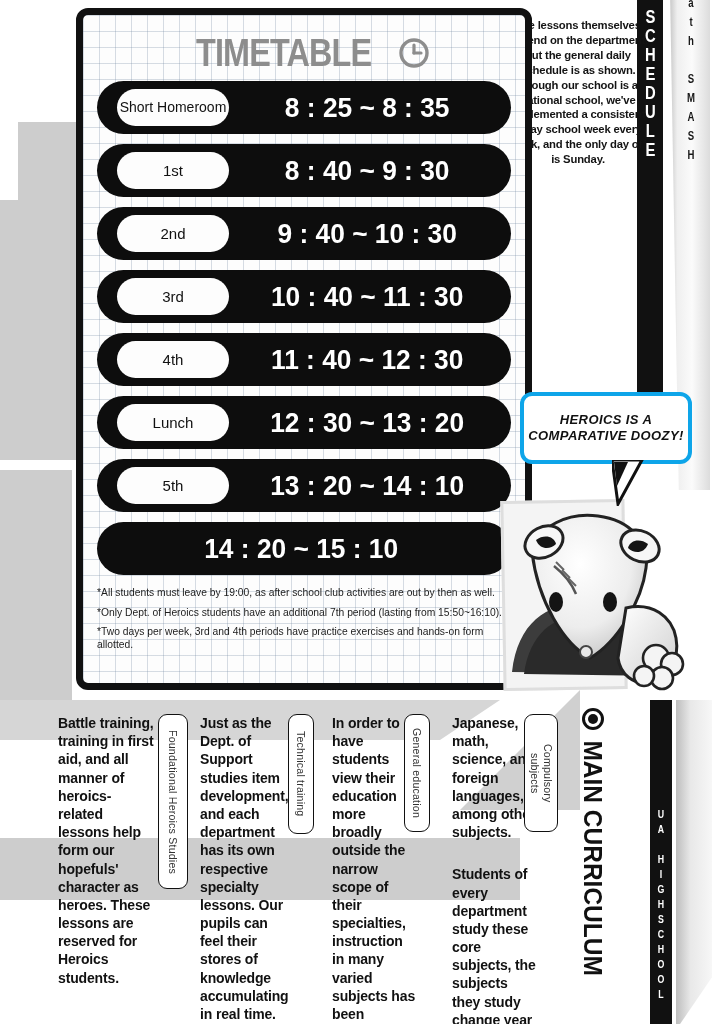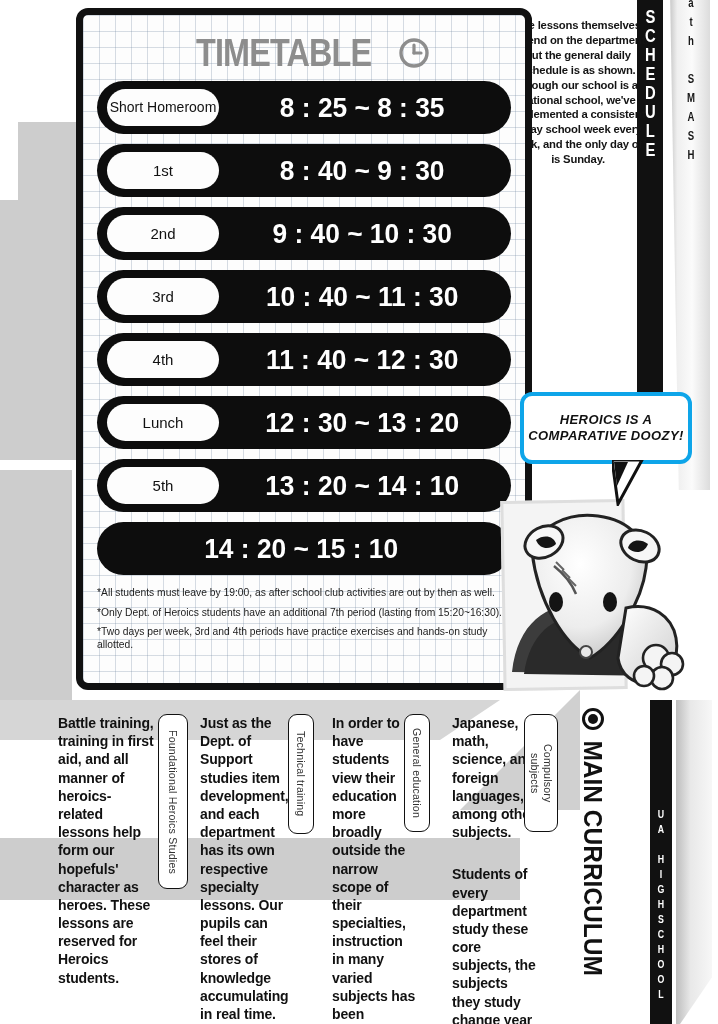--- a/index.html
+++ b/index.html
@@ -111,21 +111,21 @@
   .rows{ margin-top:6px; padding:0 14px; }
   .trow{
     position:relative;
     height:53px;
     background:#0d0d0d;
     border-radius:27px;
     margin-bottom:10px;
     display:flex; align-items:center;
   }
   .pill{
-    margin-left:10px;
+    margin-left:20px;
     width:112px; height:37px;
     background:#fdfdfd;
     border-radius:19px;
     display:flex; align-items:center; justify-content:center;
     text-align:center;
     font-size:15px; line-height:1.05; color:#111;
     flex:0 0 auto;
   }
   .pill.two-line{ font-size:14px; }
   .trow .time{
@@ -273,22 +273,22 @@
           <div class="pill">5th</div>
           <div class="time">13 : 20 ~ 14 : 10</div>
         </div>
         <div class="trow">
           <div class="time">14 : 20 ~ 15 : 10</div>
         </div>
       </div>
 
     <div class="notes" id="timetable-notes">
         <p>*All students must leave by 19:00, as after school club activities are out by then as well.</p>
-        <p>*Only Dept. of Heroics students have an additional 7th period (lasting from 15:20~16:30).</p>
-        <p>*Two days per week, 3rd and 4th periods have practice exercises and hands-on study allotted.</p>
+        <p>*Only Dept. of Heroics students have an additional 7th period (lasting from 15:50~16:10).</p>
+        <p>*Two days per week, 3rd and 4th periods have practice exercises and hands-on form allotted.</p>
       </div>
   </div>
 
   <div class="bubble">
     <div class="btxt">HEROICS IS A COMPARATIVE DOOZY!</div>
   </div>
   <svg class="bubble-tail" viewBox="0 0 34 46">
     <polygon points="0,0 30,0 6,44" fill="#ffffff" stroke="#111" stroke-width="3"></polygon>
     <polygon points="2,2 16,2 5,26" fill="#111"></polygon>
   </svg>

